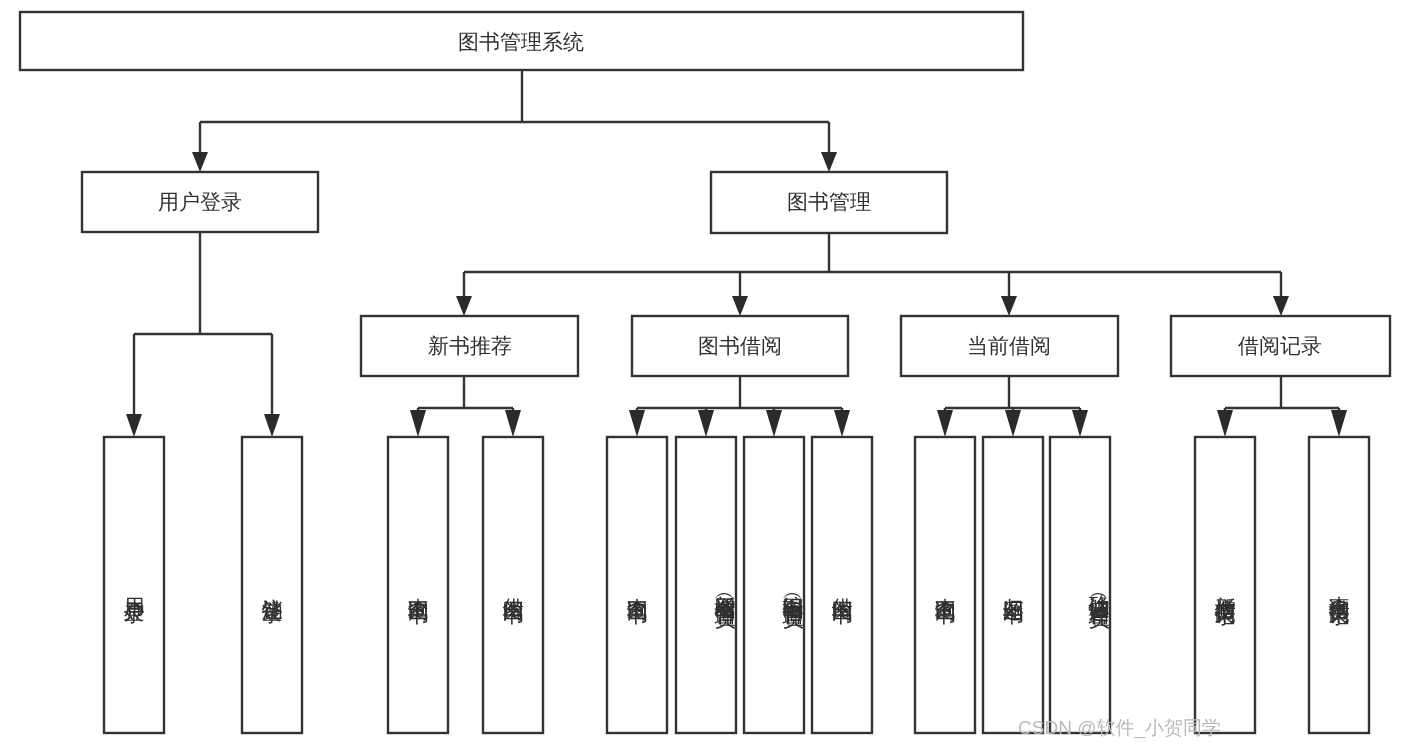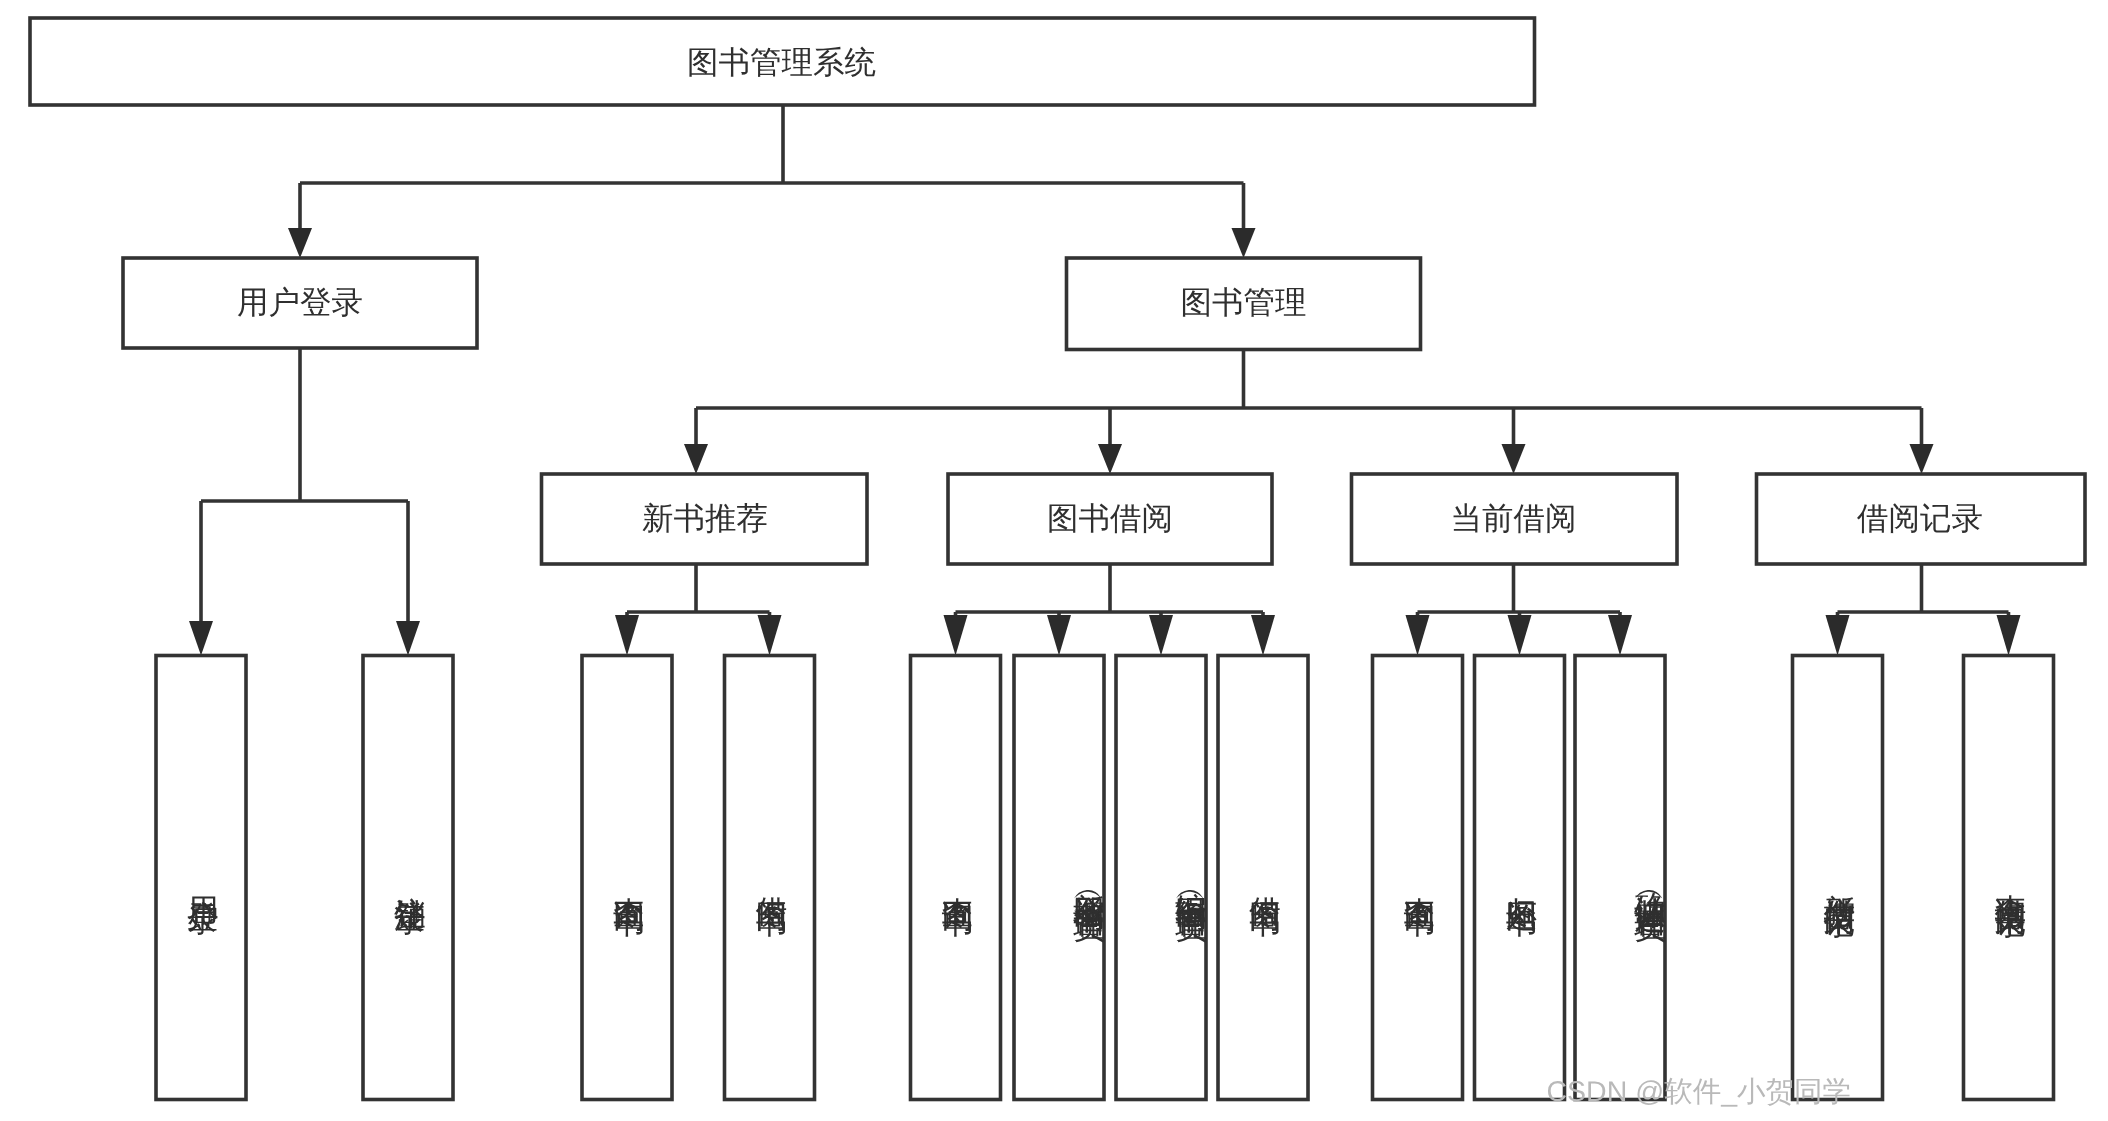--- a/index.html
+++ b/index.html
@@ -11,21 +11,20 @@
     width: 1405px;
     height: 747px;
     font-family: "Liberation Sans", "DejaVu Sans", sans-serif;
     overflow: hidden;
     position: relative;
   }
   #diagram-root {
     position: relative;
     width: 1229px;
     height: 747px;
-    padding-left: 13px;
   }
   svg#flow {
     position: absolute;
     top: 0;
     left: 0;
     width: 1405px;
     height: 747px;
   }
   .node-box {
     fill: #ffffff;

